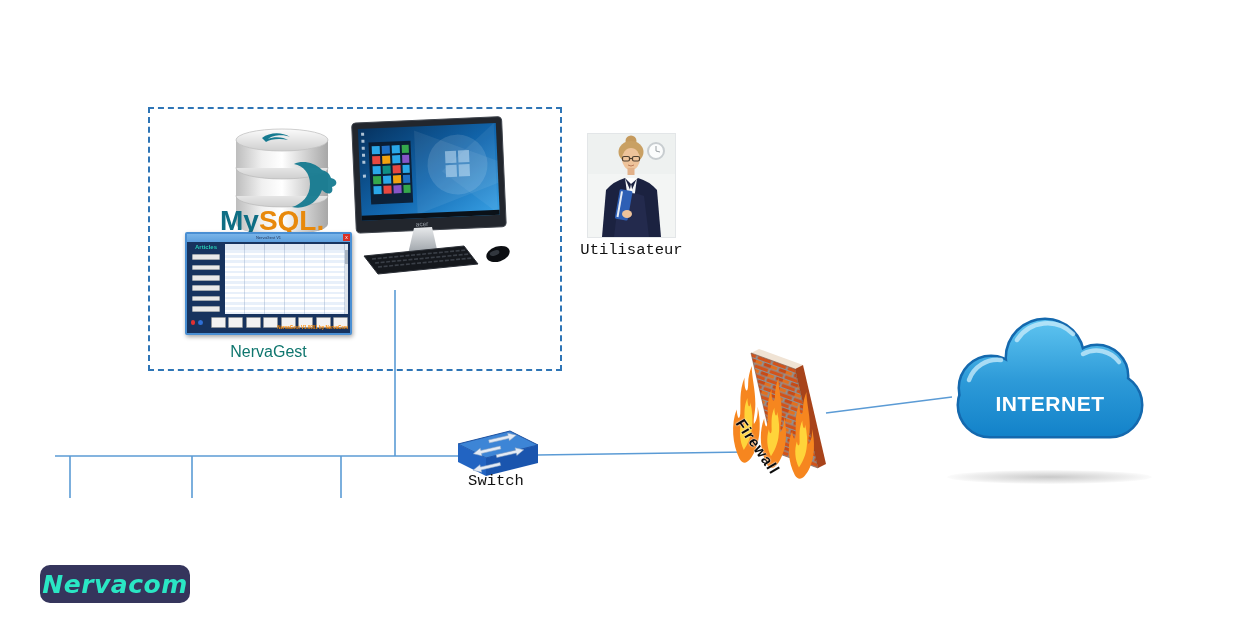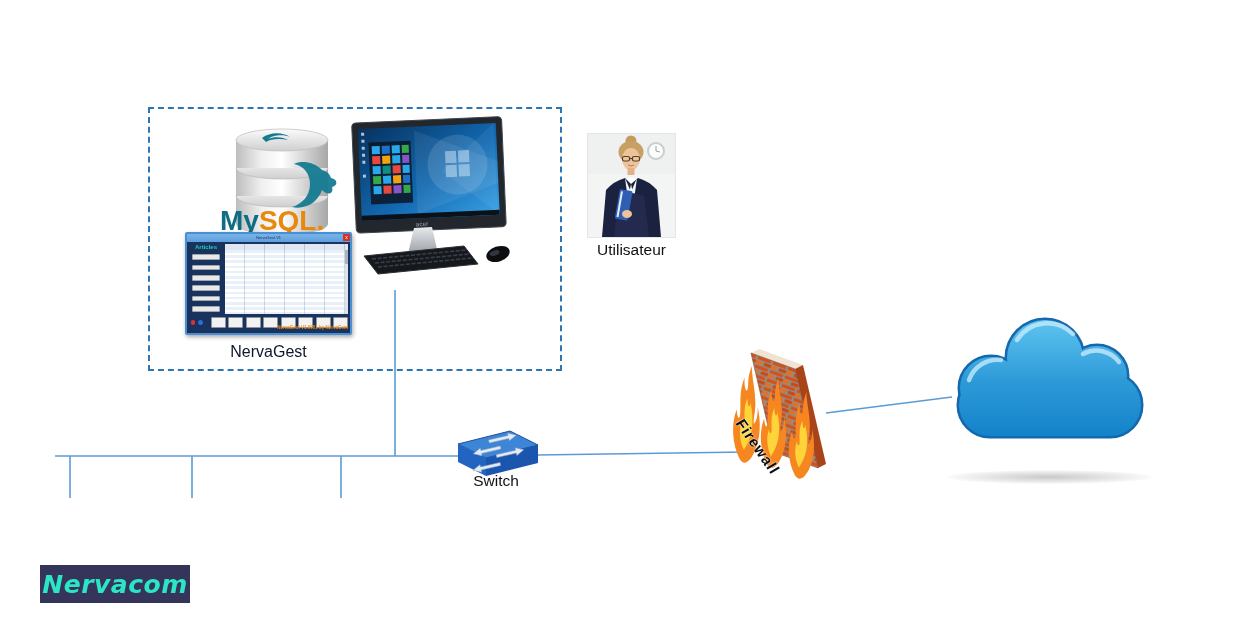--- a/index.html
+++ b/index.html
@@ -10,24 +10,24 @@
   .abs{position:absolute;}
   
   #wires{position:absolute;left:0;top:0;z-index:1;}
   
   .group-box{
     position:absolute;left:148px;top:107px;width:410px;height:260px;
     border:2px dashed #2e75b6;z-index:2;background:transparent;
   }
   .group-label{
     position:absolute;left:185px;top:343px;width:167px;text-align:center;
-    font-size:16px;color:#0f172a;z-index:4;
+    font-size:16px;color:#0f766e;z-index:4;
   }
   .node-label{
-    position:absolute;text-align:center;font-size:15.5px;color:#111;z-index:5;
+    position:absolute;text-align:center;font-size:15.5px;color:#111;z-index:5;font-family:Liberation Mono, monospace;
   }
   
   .appwin{
     position:absolute;left:185px;top:232px;width:167px;height:103px;z-index:4;
     background:#17335e;border:2px solid #4a8fd3;border-radius:2px;box-sizing:border-box;
     box-shadow:1px 2px 4px rgba(0,0,0,.35);
   }
   .appwin .titlebar{
     height:8px;background:linear-gradient(#79b4e8,#5d9fdd);display:flex;align-items:center;
     position:relative;
@@ -94,21 +94,21 @@
     font-size:21px;font-weight:bold;color:#ffffff;letter-spacing:0.5px;
   }
   .cloud-shadow{
     position:absolute;left:947px;top:470px;width:205px;height:14px;z-index:2;
     background:radial-gradient(ellipse at center,rgba(60,60,60,.28) 0%,rgba(120,120,120,.12) 55%,transparent 75%);
     border-radius:50%;
   }
   
   .brand-box{
     position:absolute;left:40px;top:565px;width:150px;height:38px;z-index:5;
-    background:#35355c;display:flex;align-items:center;justify-content:center;
+    background:#35355c;display:flex;align-items:center;justify-content:center;border-radius:10px;
   }
   .brand-text{
     font-size:25px;font-weight:bold;font-style:italic;color:#2ae6c4;letter-spacing:0.5px;
     font-family:"DejaVu Sans",sans-serif;
   }
   .icon-layer{z-index:3;}
 </style>
 </head>
 <body>
 
@@ -382,19 +382,20 @@
       <circle cx="154" cy="66" r="30"></circle>
       <rect x="16" y="64" width="182" height="62" rx="31"></rect>
     </g>
 
     <g stroke="#cdeefc" stroke-width="4.5" fill="none" stroke-linecap="round" opacity="0.75">
       <path d="M26,70 A30,30 0 0 1 58,50"></path>
       <path d="M74,30 A36,36 0 0 1 130,24"></path>
       <path d="M140,44 A28,28 0 0 1 176,52"></path>
     </g>
   </svg>
+  <div class="cloud-label">INTERNET</div>
   <div class="cloud-shadow"></div>
 
   <div class="brand-box">
     <span class="brand-text">Nervacom</span>
   </div>
 
 </div>
 
 </body></html>

